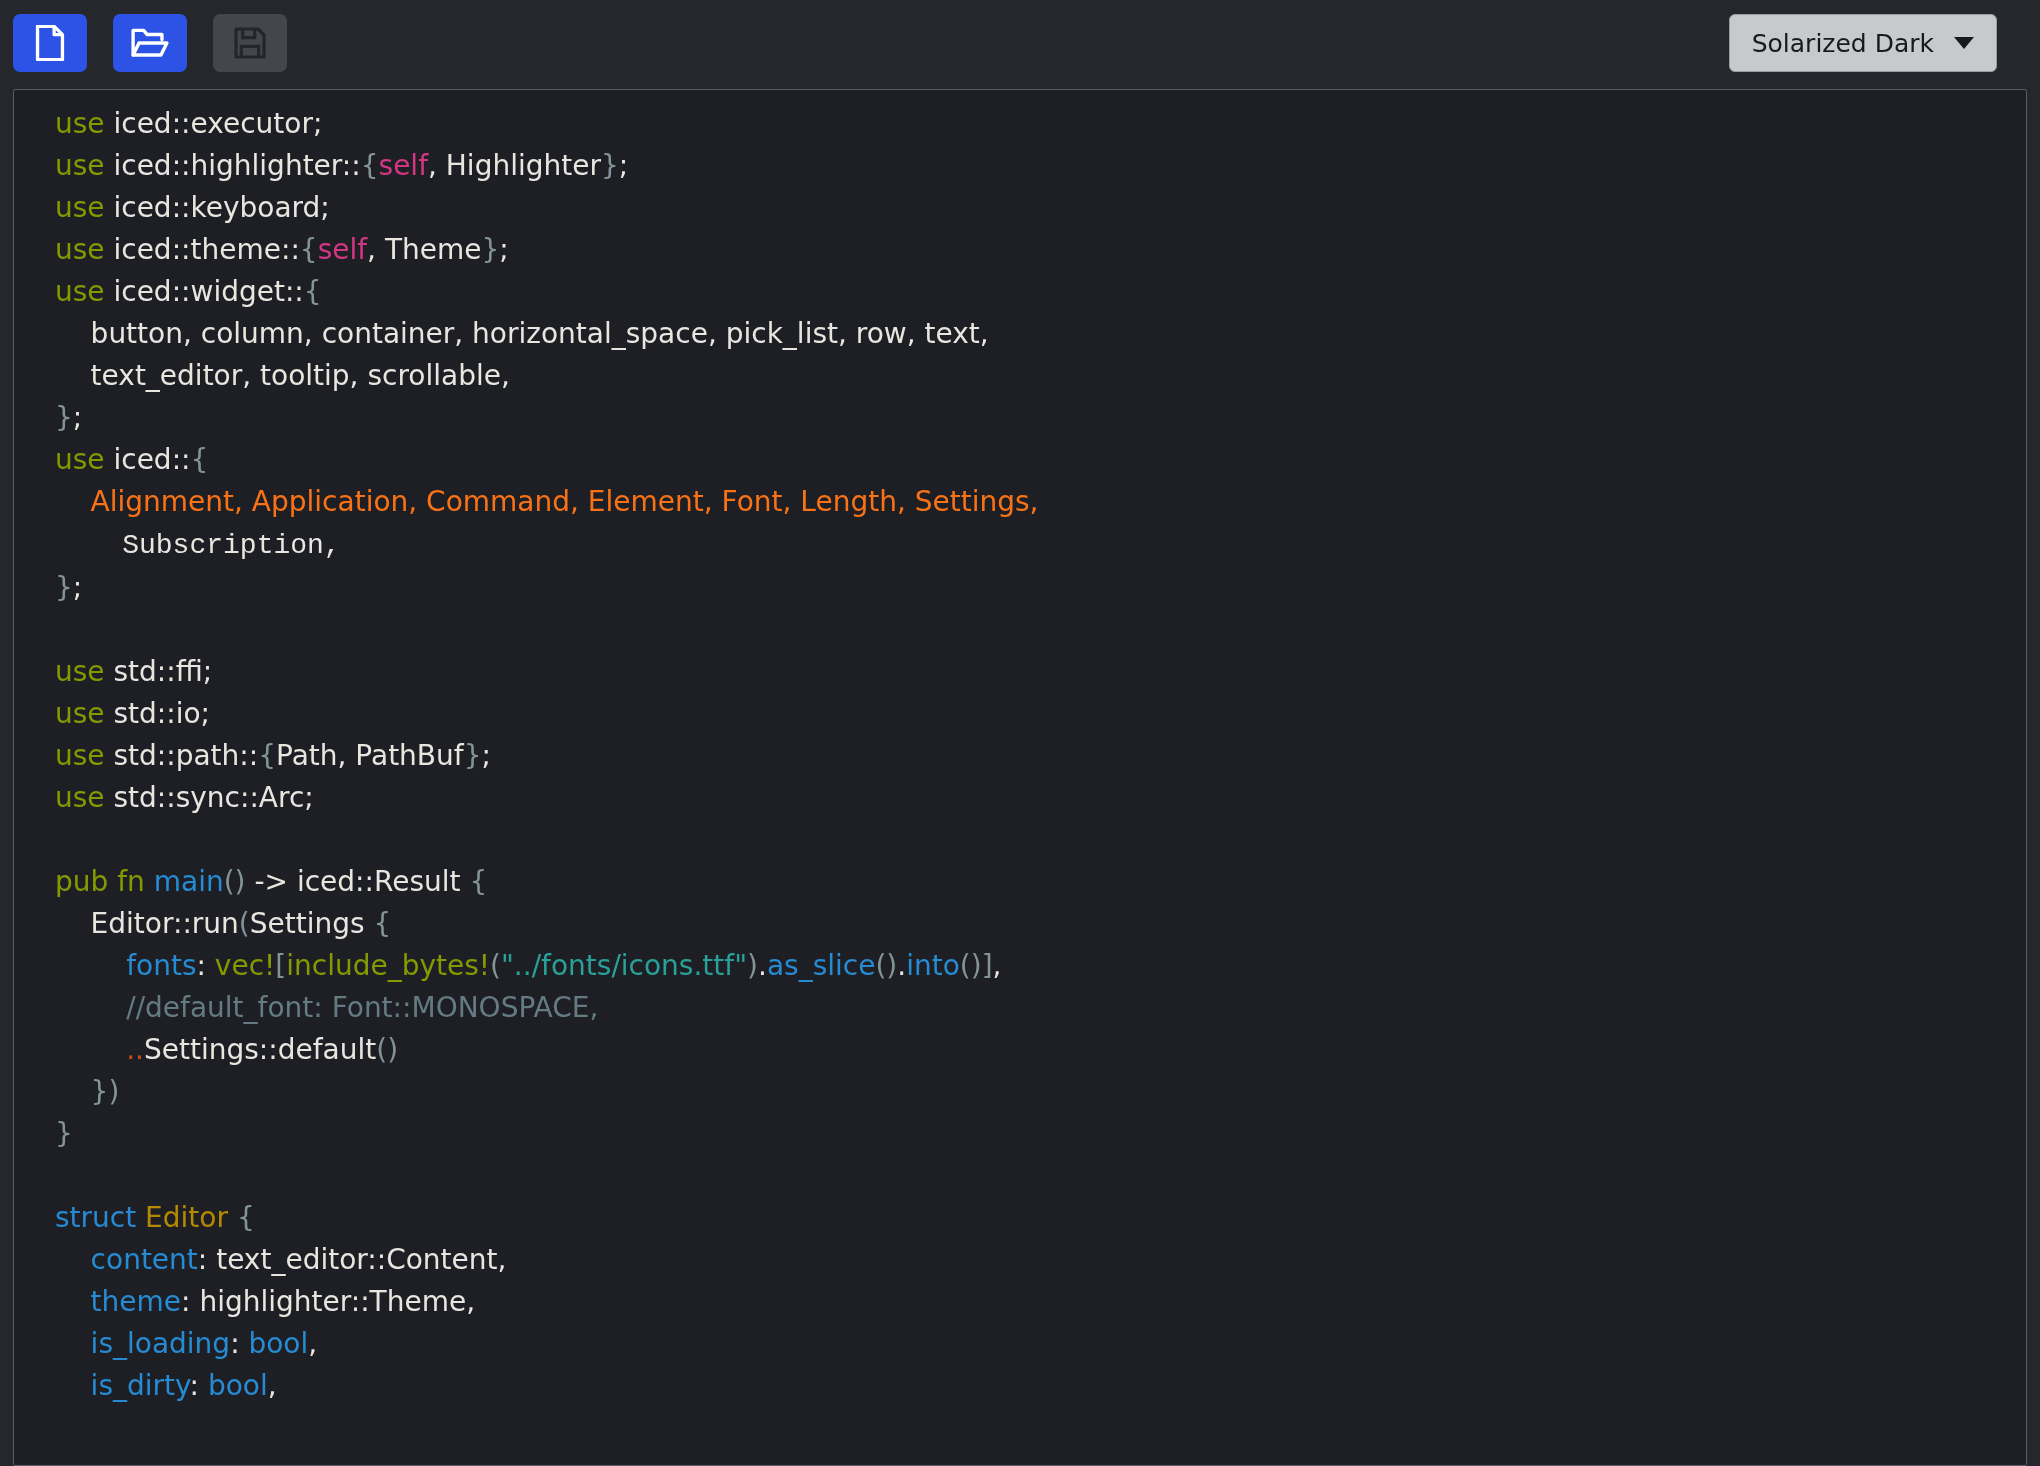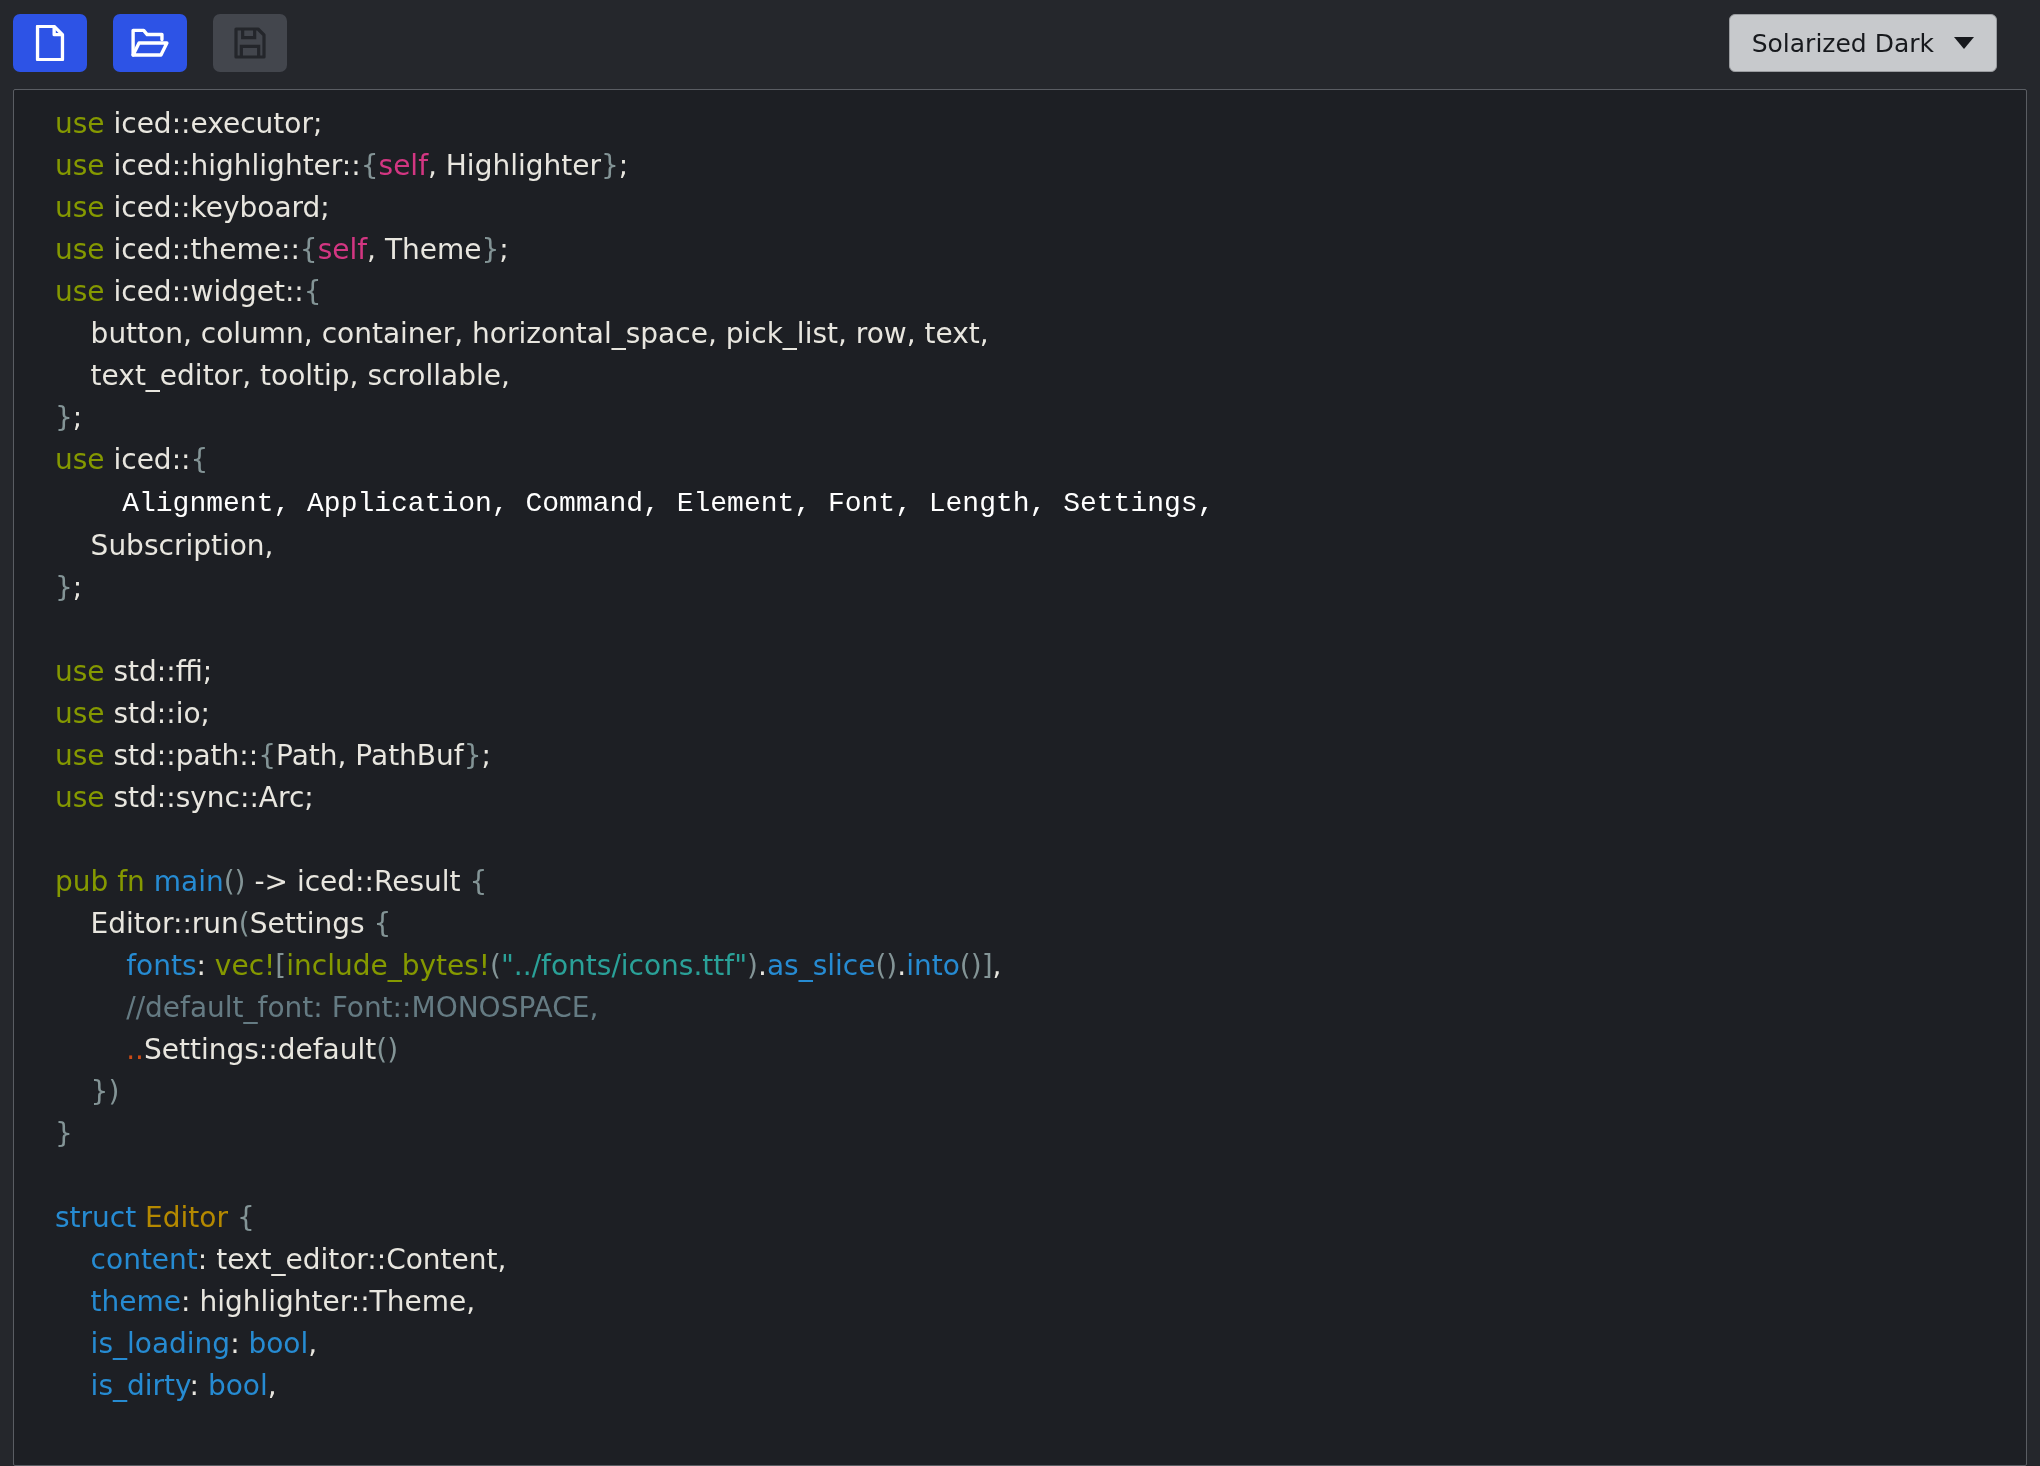--- a/index.html
+++ b/index.html
@@ -90,22 +90,22 @@
 <div class="editor">
     <div class="code-line"><span style="color: rgb(133, 153, 0);">use</span><span style="color: rgb(232, 230, 223);"> iced::executor;</span></div>
     <div class="code-line"><span style="color: rgb(133, 153, 0);">use</span><span style="color: rgb(232, 230, 223);"> iced::highlighter::</span><span style="color: rgb(131, 148, 150);">{</span><span style="color: rgb(211, 54, 130);">self</span><span style="color: rgb(232, 230, 223);">, Highlighter</span><span style="color: rgb(131, 148, 150);">}</span><span style="color: rgb(232, 230, 223);">;</span></div>
     <div class="code-line"><span style="color: rgb(133, 153, 0);">use</span><span style="color: rgb(232, 230, 223);"> iced::keyboard;</span></div>
     <div class="code-line"><span style="color: rgb(133, 153, 0);">use</span><span style="color: rgb(232, 230, 223);"> iced::theme::</span><span style="color: rgb(131, 148, 150);">{</span><span style="color: rgb(211, 54, 130);">self</span><span style="color: rgb(232, 230, 223);">, Theme</span><span style="color: rgb(131, 148, 150);">}</span><span style="color: rgb(232, 230, 223);">;</span></div>
     <div class="code-line"><span style="color: rgb(133, 153, 0);">use</span><span style="color: rgb(232, 230, 223);"> iced::widget::</span><span style="color: rgb(131, 148, 150);">{</span></div>
     <div class="code-line"><span style="color: rgb(232, 230, 223);">    button, column, container, horizontal_space, pick_list, row, text,</span></div>
     <div class="code-line"><span style="color: rgb(232, 230, 223);">    text_editor, tooltip, scrollable,</span></div>
     <div class="code-line"><span style="color: rgb(131, 148, 150);">}</span><span style="color: rgb(232, 230, 223);">;</span></div>
     <div class="code-line"><span style="color: rgb(133, 153, 0);">use</span><span style="color: rgb(232, 230, 223);"> iced::</span><span style="color: rgb(131, 148, 150);">{</span></div>
-    <div class="code-line"><span style="color: #ffffff; font-family: Liberation Mono, monospace;">    Alignment, Application, Command, Element, Font, Length, Settings,</span></div>
-    <div class="code-line"><span style="color: rgb(232, 230, 223);">    Subscription,</span></div>
+    <div class="code-line"><span style="color: #f97316;">    Alignment, Application, Command, Element, Font, Length, Settings,</span></div>
+    <div class="code-line"><span style="color: rgb(232, 230, 223); font-family: Liberation Mono, monospace;">    Subscription,</span></div>
     <div class="code-line"><span style="color: rgb(131, 148, 150);">}</span><span style="color: rgb(232, 230, 223);">;</span></div>
     <div class="code-line"></div>
     <div class="code-line"><span style="color: rgb(133, 153, 0);">use</span><span style="color: rgb(232, 230, 223);"> std::ffi;</span></div>
     <div class="code-line"><span style="color: rgb(133, 153, 0);">use</span><span style="color: rgb(232, 230, 223);"> std::io;</span></div>
     <div class="code-line"><span style="color: rgb(133, 153, 0);">use</span><span style="color: rgb(232, 230, 223);"> std::path::</span><span style="color: rgb(131, 148, 150);">{</span><span style="color: rgb(232, 230, 223);">Path, PathBuf</span><span style="color: rgb(131, 148, 150);">}</span><span style="color: rgb(232, 230, 223);">;</span></div>
     <div class="code-line"><span style="color: rgb(133, 153, 0);">use</span><span style="color: rgb(232, 230, 223);"> std::sync::Arc;</span></div>
     <div class="code-line"></div>
     <div class="code-line"><span style="color: rgb(133, 153, 0);">pub</span><span style="color: rgb(232, 230, 223);"> </span><span style="color: rgb(133, 153, 0);">fn</span><span style="color: rgb(232, 230, 223);"> </span><span style="color: rgb(38, 139, 210);">main</span><span style="color: rgb(131, 148, 150);">()</span><span style="color: rgb(232, 230, 223);"> -&gt; iced::Result </span><span style="color: rgb(131, 148, 150);">{</span></div>
     <div class="code-line"><span style="color: rgb(232, 230, 223);">    Editor::run</span><span style="color: rgb(131, 148, 150);">(</span><span style="color: rgb(232, 230, 223);">Settings </span><span style="color: rgb(131, 148, 150);">{</span></div>
     <div class="code-line"><span style="color: rgb(232, 230, 223);">        </span><span style="color: rgb(38, 139, 210);">fonts</span><span style="color: rgb(232, 230, 223);">: </span><span style="color: rgb(133, 153, 0);">vec!</span><span style="color: rgb(131, 148, 150);">[</span><span style="color: rgb(133, 153, 0);">include_bytes!</span><span style="color: rgb(131, 148, 150);">(</span><span style="color: rgb(42, 161, 152);">"../fonts/icons.ttf"</span><span style="color: rgb(131, 148, 150);">)</span><span style="color: rgb(232, 230, 223);">.</span><span style="color: rgb(38, 139, 210);">as_slice</span><span style="color: rgb(131, 148, 150);">()</span><span style="color: rgb(232, 230, 223);">.</span><span style="color: rgb(38, 139, 210);">into</span><span style="color: rgb(131, 148, 150);">()]</span><span style="color: rgb(232, 230, 223);">,</span></div>

